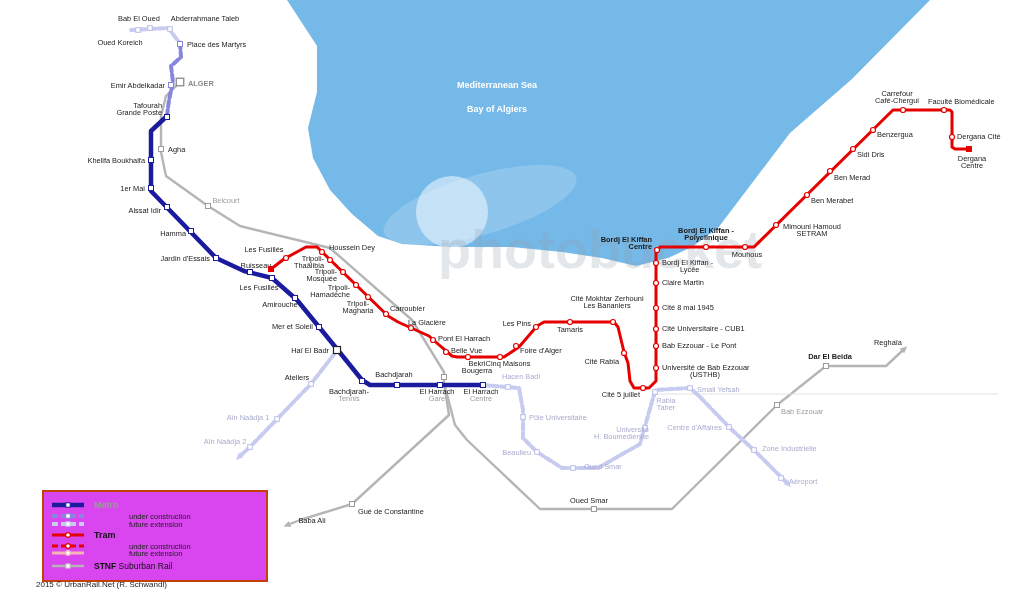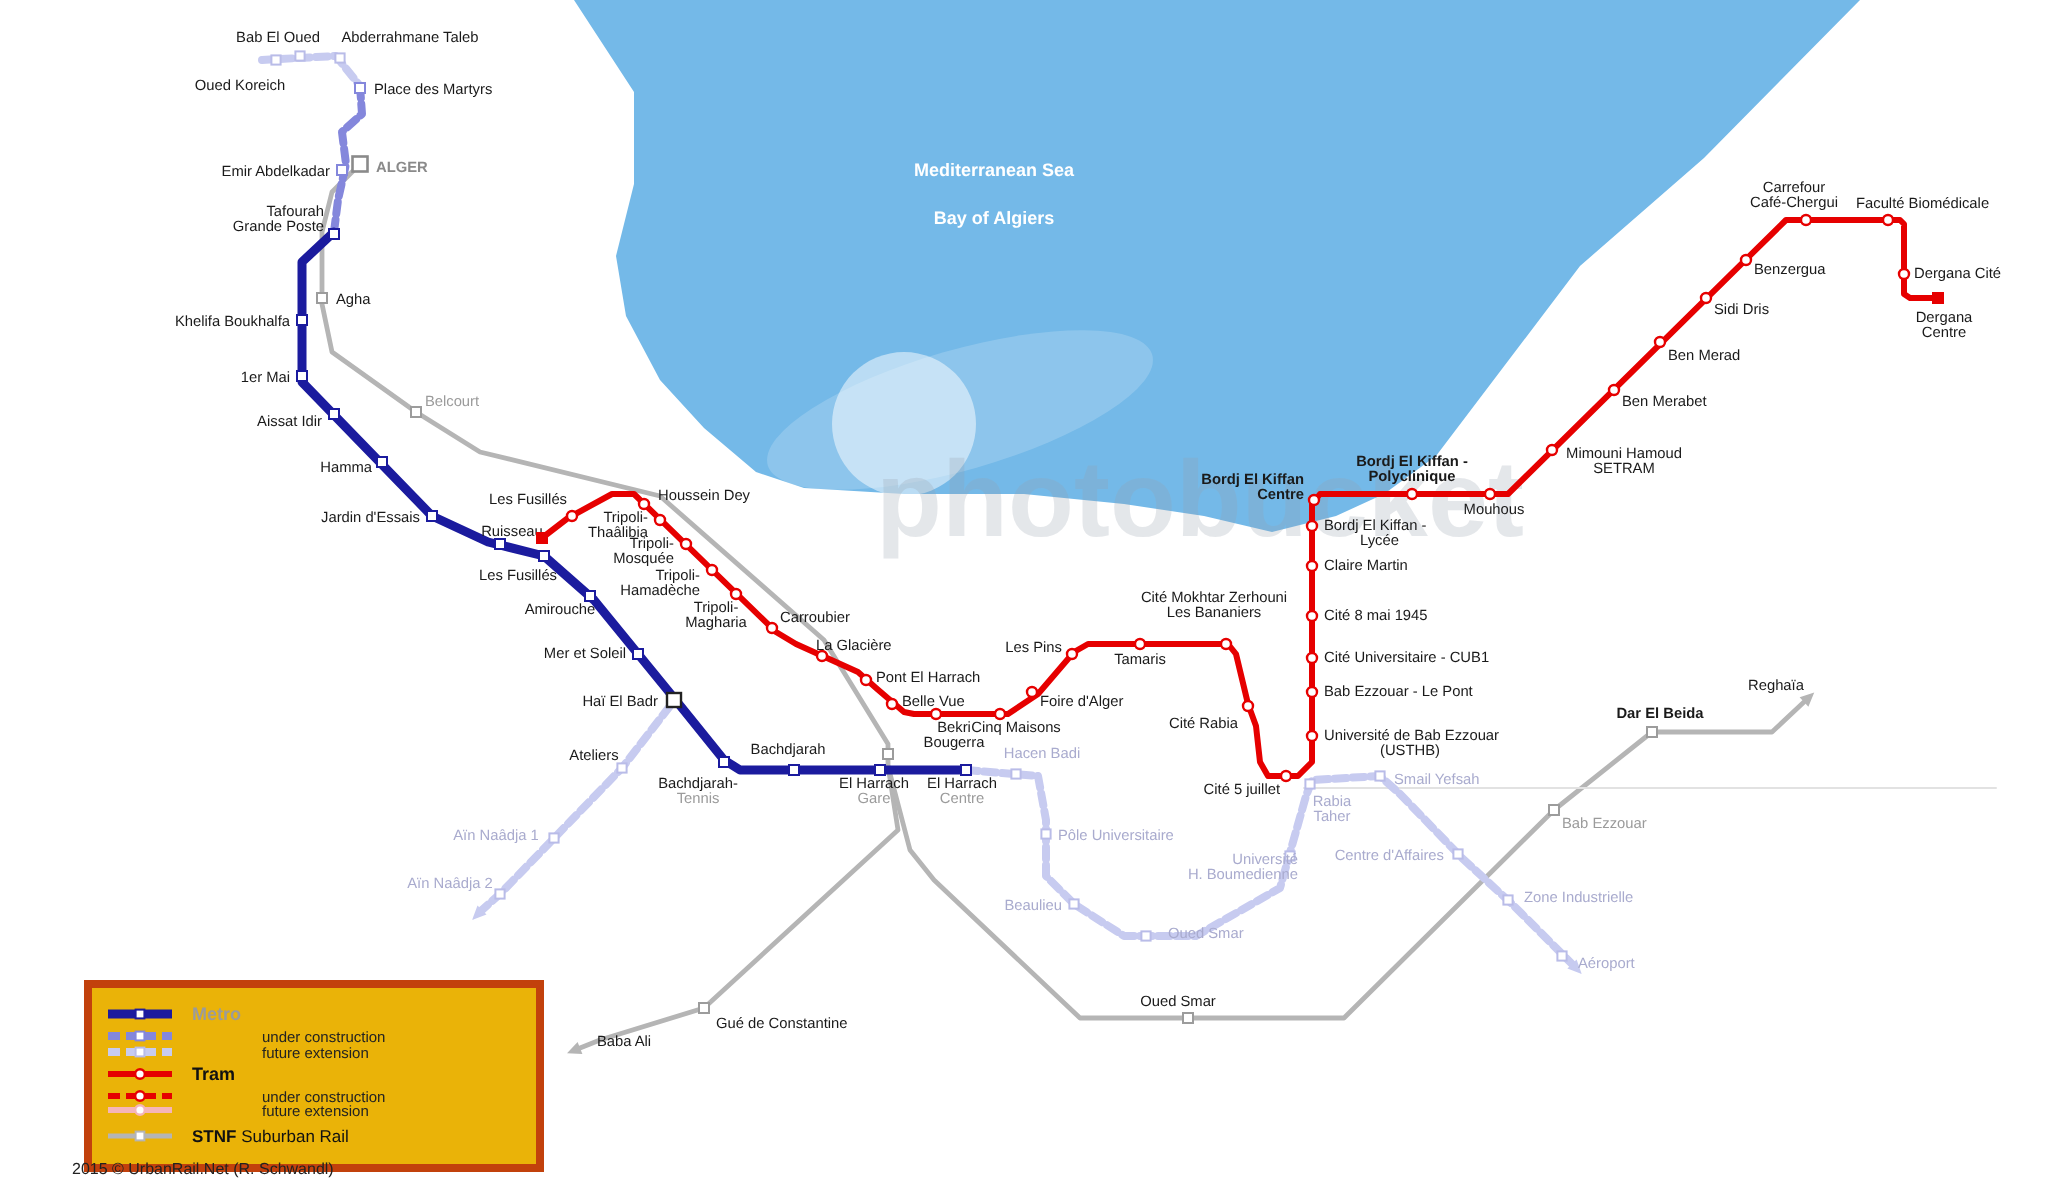--- a/index.html
+++ b/index.html
@@ -2,21 +2,21 @@
 <html><head>
 <meta charset="utf-8">
 <style>
   html,body{margin:0;padding:0;background:#fff;}
   .map-root{position:relative;width:1024px;height:600px;overflow:hidden;background:#fff;
     font-family:"Liberation Sans",sans-serif;}
   #map-svg{position:absolute;left:0;top:0;}
   .map-title{position:absolute;left:28px;top:470px;font-size:13.5px;font-weight:bold;
     color:#9a9a9a;letter-spacing:.4px;white-space:pre;}
   .legend-box{position:absolute;left:42px;top:490px;width:222px;height:88px;
-    border:4px solid #c2410c;background:#eab308;}
+    border:2px solid #c2410c;background:#d946ef;}
   .copyright{position:absolute;left:36px;top:580px;font-size:8px;color:#222;}
 </style>
 </head>
 <body>
 
 <div class="map-root">
   <svg id="map-svg" width="1024" height="600" viewBox="0 0 1024 600">
       <polygon points="287,0 317,46 317,92 308,128 313,158 330,190 352,214 378,236 402,244 452,247 512,247 562,252 602,258 636,266 668,258 692,247 718,228 790,133 852,79 930,0 1024,0" fill="#74b9e8"></polygon>
       <ellipse cx="480" cy="205" rx="100" ry="30" transform="rotate(-16 480 205)" fill="#ffffff" opacity="0.18"></ellipse>
       <circle cx="452" cy="212" r="36" fill="#fff" opacity="0.5"></circle>

